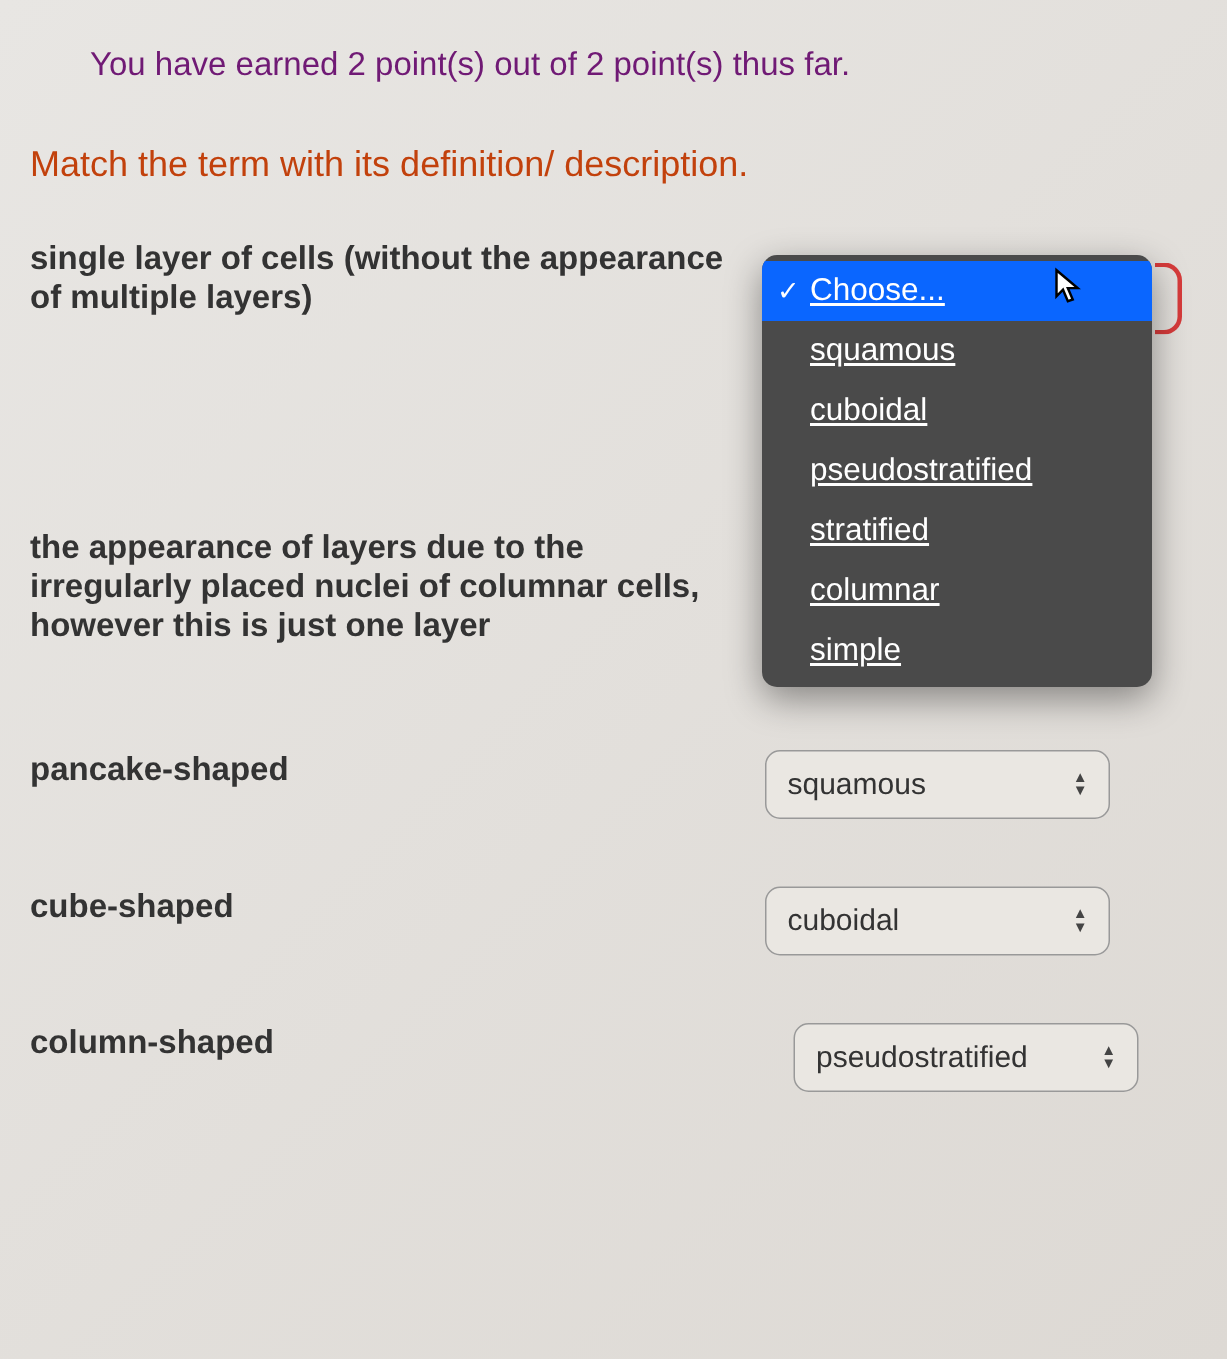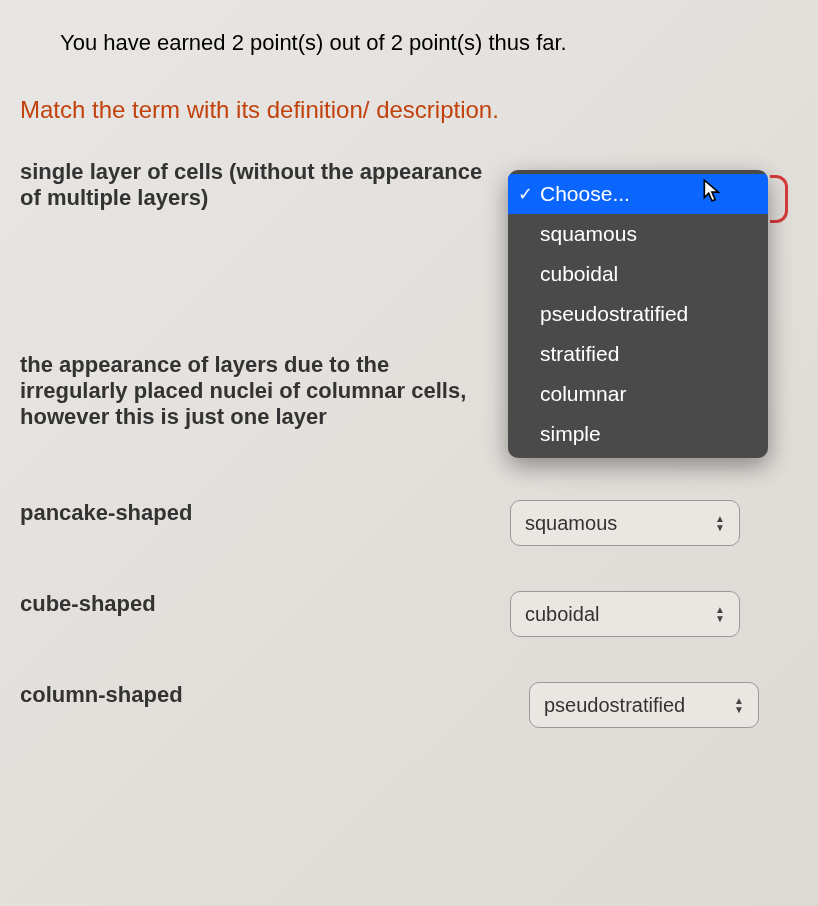--- a/index.html
+++ b/index.html
@@ -12,21 +12,21 @@
       height: 906px;
       background: linear-gradient(135deg, #e8e6e3 0%, #ddd9d4 100%);
       font-family: -apple-system, BlinkMacSystemFont, "Segoe UI", Helvetica, Arial, sans-serif;
       color: #2a2a2a;
       padding: 30px 20px;
       position: relative;
       overflow: hidden;
     }
     .score-text {
       font-size: 22px;
-      color: #000000;
+      color: #701a75;
       margin-left: 40px;
       margin-bottom: 40px;
     }
     .instruction {
       font-size: 24px;
       color: #c2410c;
       margin-bottom: 35px;
     }
     .match-row {
       display: flex;
@@ -99,20 +99,21 @@
     .dropdown-item.selected {
       background: #0a66ff;
     }
     .dropdown-item .check {
       width: 22px;
       display: inline-block;
       font-size: 18px;
     }
     .dropdown-item .label {
       flex: 1;
+      text-decoration: underline;
     }
     .cursor-icon {
       position: absolute;
       top: 178px;
       left: 702px;
       z-index: 200;
       width: 22px;
       height: 26px;
       pointer-events: none;
     }

